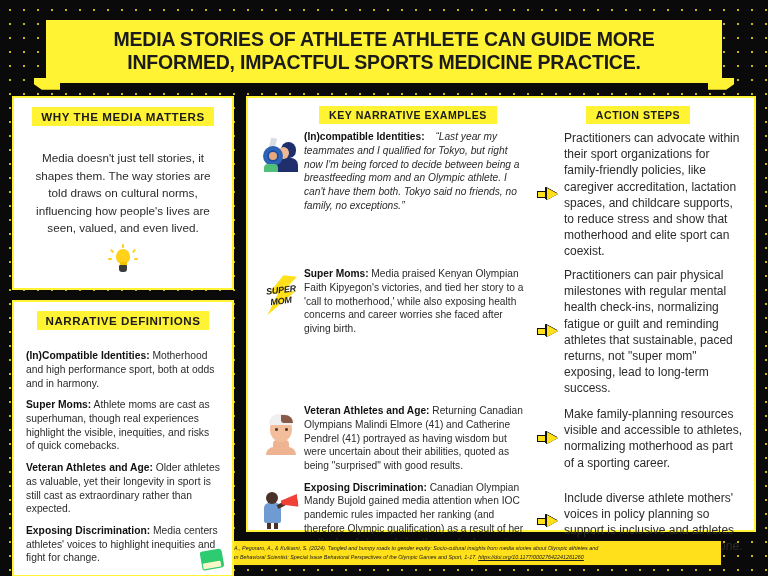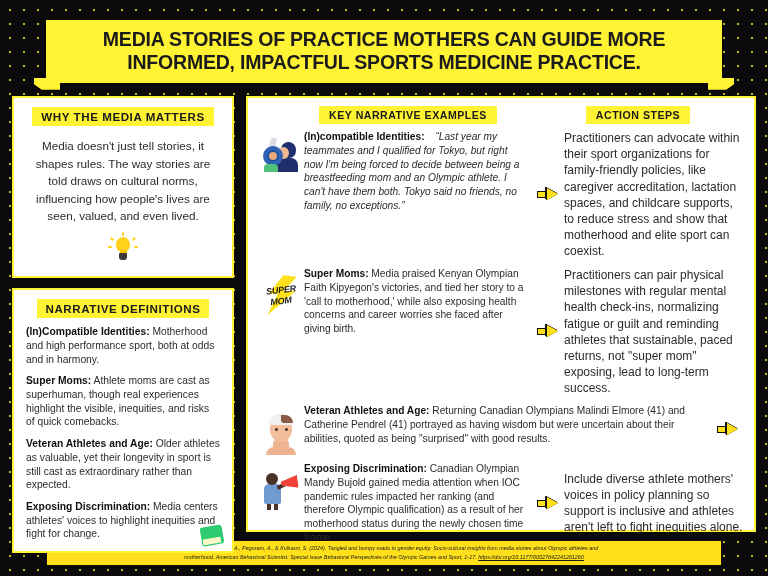--- a/index.html
+++ b/index.html
@@ -79,21 +79,21 @@
 
   .panel {
     background: #ffffff;
     border: 2.5px solid #FFF333;
     position: relative;
     padding: 9px 12px 10px 12px;
   }
 
   .panel-head {
     text-align: center;
-    margin-bottom: 7px;
+    margin-bottom: 19px;
   }
   .panel-head span {
     display: inline-block;
     background: #FFF333;
     color: #1b1b1b;
     font-weight: bold;
     font-size: 11.6px;
     letter-spacing: 0.55px;
     padding: 3px 9px 3.5px 9px;
   }
@@ -332,34 +332,34 @@
 <body>
 
 <div id="bg-dots"></div>
 
 <div id="page">
 
   <div class="title-wrap">
     <div class="ribbon-tail left"></div>
     <div class="ribbon-tail right"></div>
     <div class="title-banner">
-      <span class="ln">MEDIA STORIES OF PRACTICE MOTHERS CAN GUIDE MORE</span>
+      <span class="ln">MEDIA STORIES OF ATHLETE ATHLETE CAN GUIDE MORE</span>
       <span class="ln">INFORMED, IMPACTFUL SPORTS MEDICINE PRACTICE.</span>
     </div>
   </div>
 
   <div class="columns">
 
     <div class="left-col">
 
       <div class="panel">
         <div class="panel-head">
           <span>WHY THE MEDIA MATTERS</span>
         </div>
-        <div class="why-body">Media doesn't just tell stories, it shapes rules. The way stories are told draws on cultural norms, influencing how people's lives are seen, valued, and even lived.</div>
+        <div class="why-body">Media doesn't just tell stories, it shapes them. The way stories are told draws on cultural norms, influencing how people's lives are seen, valued, and even lived.</div>
         <div class="bulb">
           <span class="ray r1"></span>
             <span class="ray r2"></span>
             <span class="ray r3"></span>
           <span class="ray r4"></span>
             <span class="ray r5"></span>
           <span class="glass"></span>
             <span class="neck"></span>
             <span class="base"></span>
         </div>
@@ -463,20 +463,21 @@
           </div>
           <div class="row-text">
             <b>Veteran Athletes and Age:</b><span> Returning Canadian Olympians Malindi Elmore (41) and Catherine Pendrel (41) portrayed as having wisdom but were uncertain about their abilities, quoted as being "surprised" with good results.</span>
           </div>
           <div class="row-arrow">
             <div class="arrow">
                 <span class="shaft"></span>
                 <span class="head"></span>
               </div>
           </div>
+          <div class="row-action">Make family-planning resources visible and accessible to athletes, normalizing motherhood as part of a sporting career.</div>
         </div>
 
         <div class="row">
           <div class="row-icon">
             <div class="ico ico-mega">
               <span class="leg"></span>
                 <span class="leg2"></span>
                 <span class="body2"></span>
               <span class="head2"></span>
                 <span class="arm"></span>

